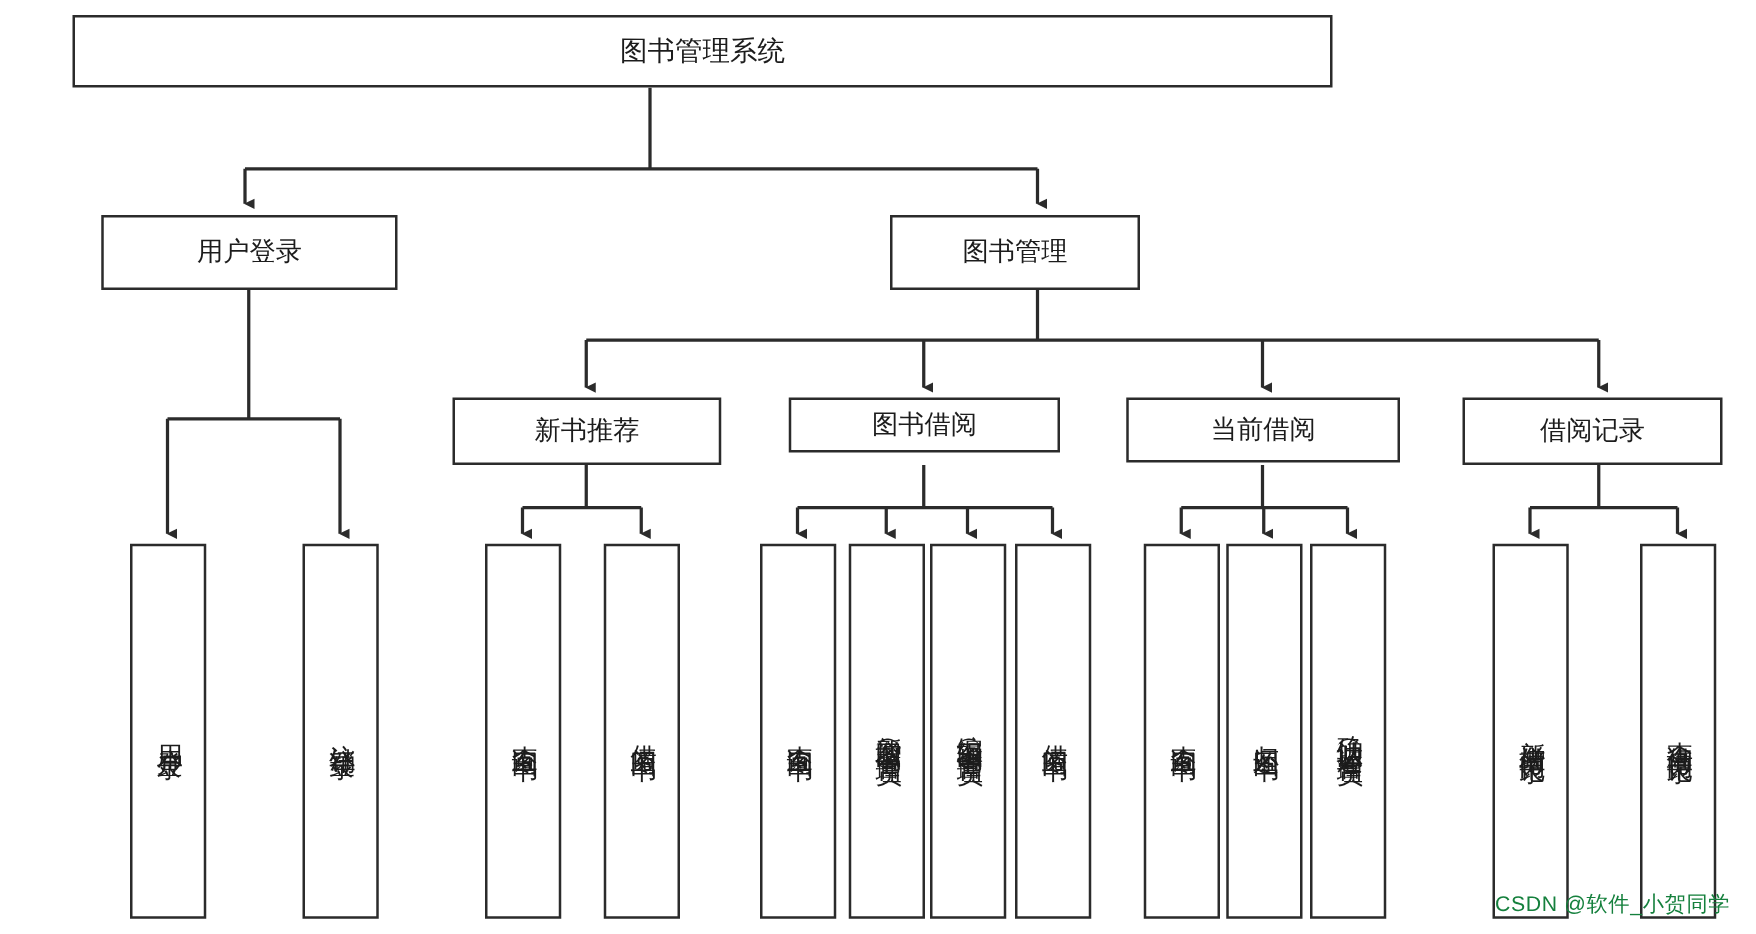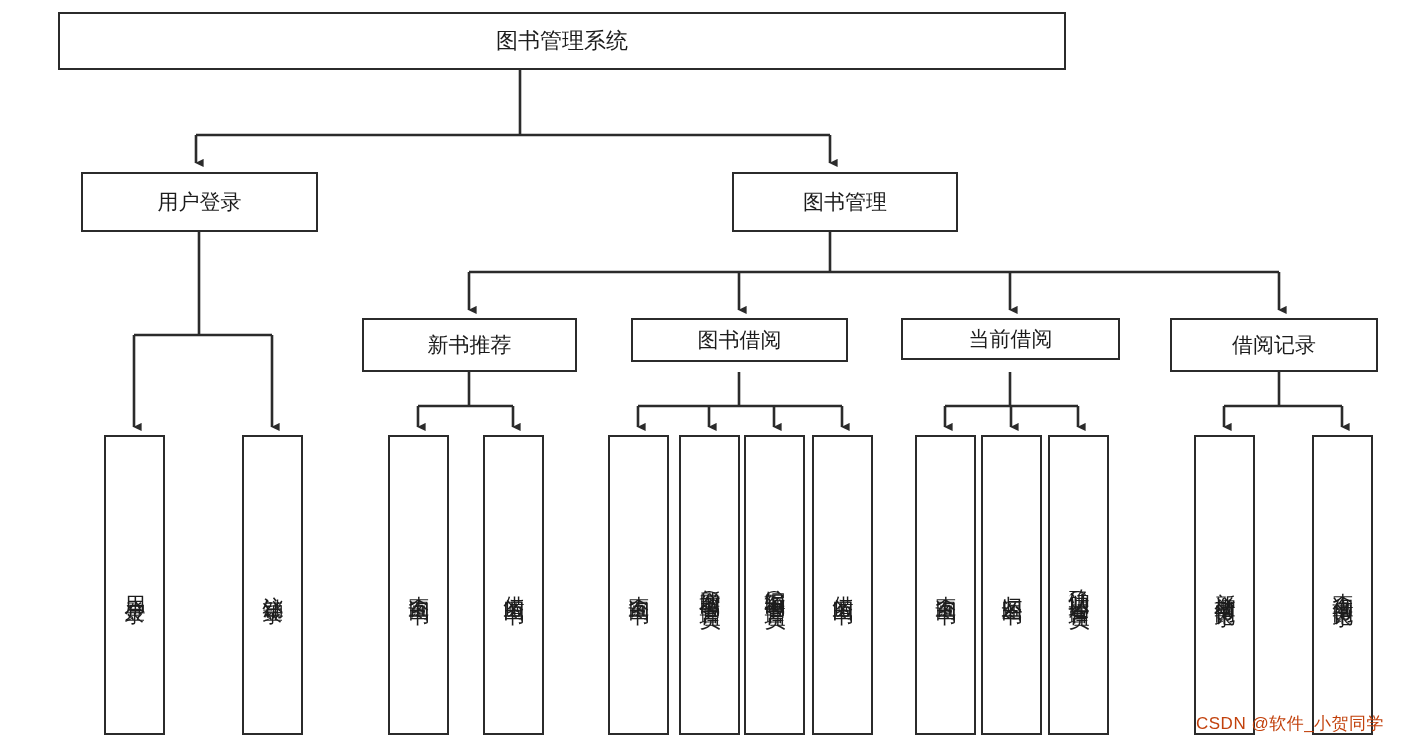--- a/index.html
+++ b/index.html
@@ -50,21 +50,21 @@
     text-orientation: upright;
     font-size: 21px;
     letter-spacing: 3px;
   }
   .node.root .label { font-size: 22px; }
   .watermark {
     position: absolute;
     left: 1196px;
     top: 712px;
     font-size: 17px;
-    color: #c2410c;
+    color: #15803d;
     white-space: nowrap;
     letter-spacing: 0.5px;
   }
 </style>
 </head>
 <body>
 
 <div id="canvas">
 
   <svg id="edges" viewBox="0 0 1405 747">
@@ -117,31 +117,31 @@
     </g>
   </svg>
 
   <div class="node horizontal root" style="left:16px; top:12px; width:1008px; height:58px;margin-left:42px;">
     <span class="label">图书管理系统</span>
   </div>
 
   <div class="node horizontal" style="left:81px; top:172px; width:237px; height:60px;">
     <span class="label">用户登录</span>
   </div>
-  <div class="node horizontal" style="left:712px; top:172px; width:226px; height:60px;margin-left:20px;">
+  <div class="node horizontal" style="left:712px; top:172px; width:200px; height:60px;">
     <span class="label">图书管理</span>
   </div>
 
   <div class="node horizontal" style="left:362px; top:318px; width:215px; height:54px;align-items:center;">
     <span class="label">新书推荐</span>
   </div>
   <div class="node horizontal" style="left:631px; top:318px; width:217px; height:44px;">
     <span class="label">图书借阅</span>
   </div>
-  <div class="node horizontal" style="left:901px; top:318px; width:219px; height:42px;">
+  <div class="node horizontal" style="left:901px; top:318px; width:219px; height:52px;">
     <span class="label">当前借阅</span>
   </div>
   <div class="node horizontal" style="left:1170px; top:318px; width:208px; height:54px;">
     <span class="label">借阅记录</span>
   </div>
 
   <div class="node vertical" style="left:104px; top:435px; width:61px; height:300px;">
     <span class="label">用户登录</span>
   </div>
   <div class="node vertical" style="left:242px; top:435px; width:61px; height:300px;">

